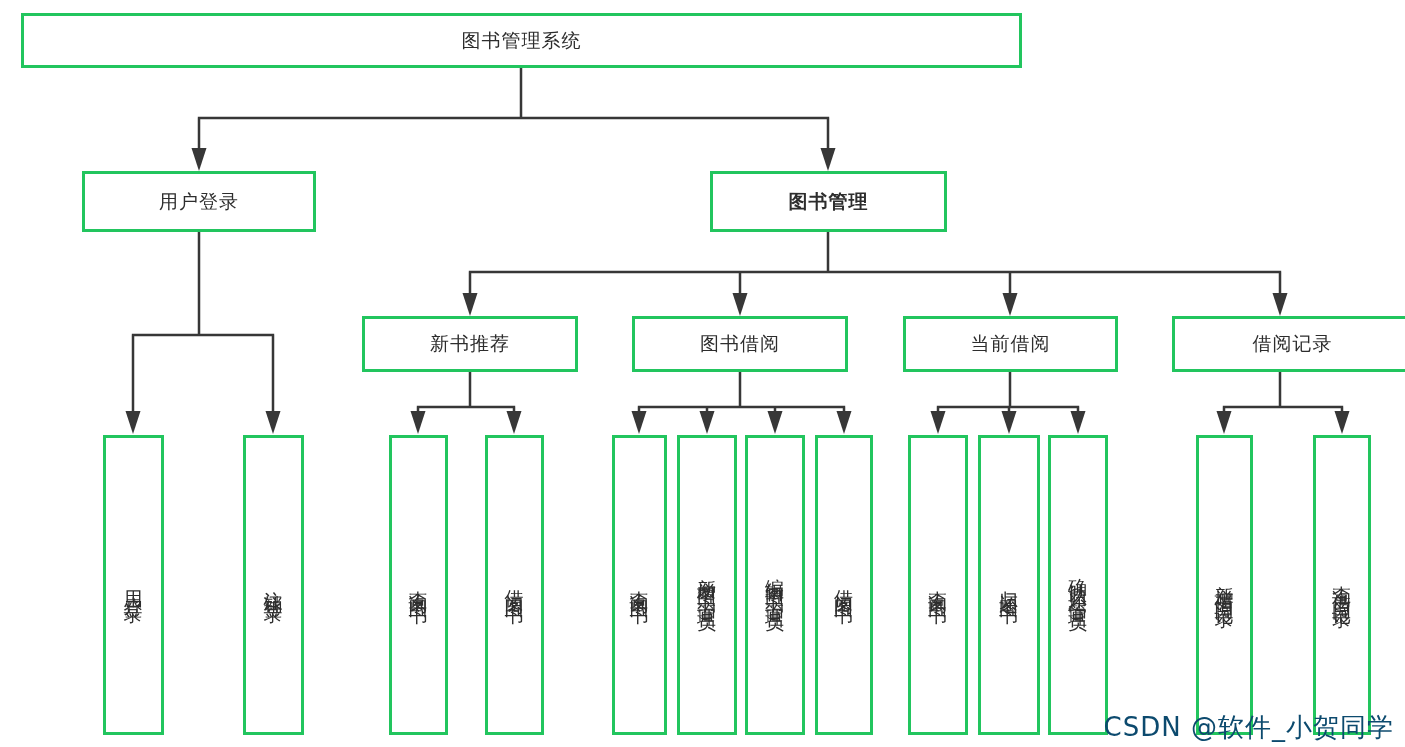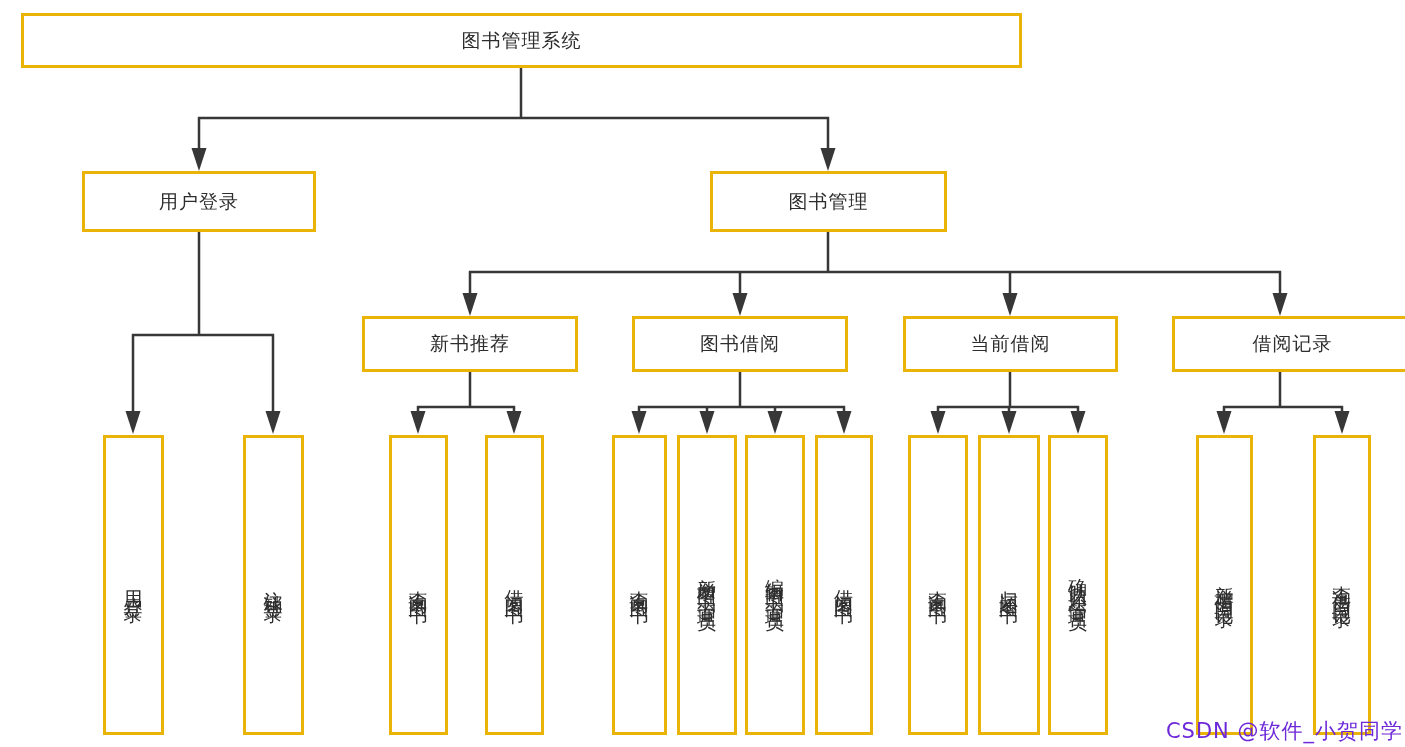--- a/index.html
+++ b/index.html
@@ -20,21 +20,21 @@
     left: 0;
     top: 0;
     width: 1405px;
     height: 747px;
     z-index: 1;
     pointer-events: none;
   }
   .node {
     position: absolute;
     box-sizing: border-box;
-    border: 3px solid #eab308;
+    border: 3px solid #22c55e;
     background: #ffffff;
     display: flex;
     align-items: center;
     justify-content: center;
     z-index: 2;
     color: #2d2d2d;
   }
   .node.h .lbl {
     font-size: 19px;
     letter-spacing: 1px;
@@ -43,25 +43,25 @@
   .node.v .lbl {
     writing-mode: vertical-rl;
     text-orientation: mixed;
     font-size: 19px;
     letter-spacing: 5px;
     line-height: 1;
     white-space: nowrap;
   }
   .watermark {
     position: absolute;
-    right: 2px;
+    right: 11px;
     bottom: 2px;
     z-index: 3;
-    font-size: 21px;
-    color: #6d28d9;
+    font-size: 26px;
+    color: #0c4a6e;
     letter-spacing: 1px;
     white-space: nowrap;
   }
 </style>
 </head>
 <body>
 
 <div class="stage">
 
   <svg class="connectors" viewBox="0 0 1405 747" xmlns="http://www.w3.org/2000/svg">
@@ -107,21 +107,21 @@
     </g>
   </svg>
 
   <div class="node h" style="left:21px; top:13px; width:1001px; height:55px;">
     <span class="lbl">图书管理系统</span>
   </div>
 
   <div class="node h" style="left:82px; top:171px; width:234px; height:61px;">
     <span class="lbl">用户登录</span>
   </div>
-  <div class="node h" style="left:710px; top:171px; width:237px; height:61px;">
+  <div class="node h" style="left:710px; top:171px; width:237px; height:61px;font-weight:bold;">
     <span class="lbl">图书管理</span>
   </div>
 
   <div class="node h" style="left:632px; top:316px; width:216px; height:56px;">
     <span class="lbl">图书借阅</span>
   </div>
   <div class="node h" style="left:362px; top:316px; width:216px; height:56px;">
     <span class="lbl">新书推荐</span>
   </div>
   <div class="node h" style="left:903px; top:316px; width:215px; height:56px;text-align:right;">

